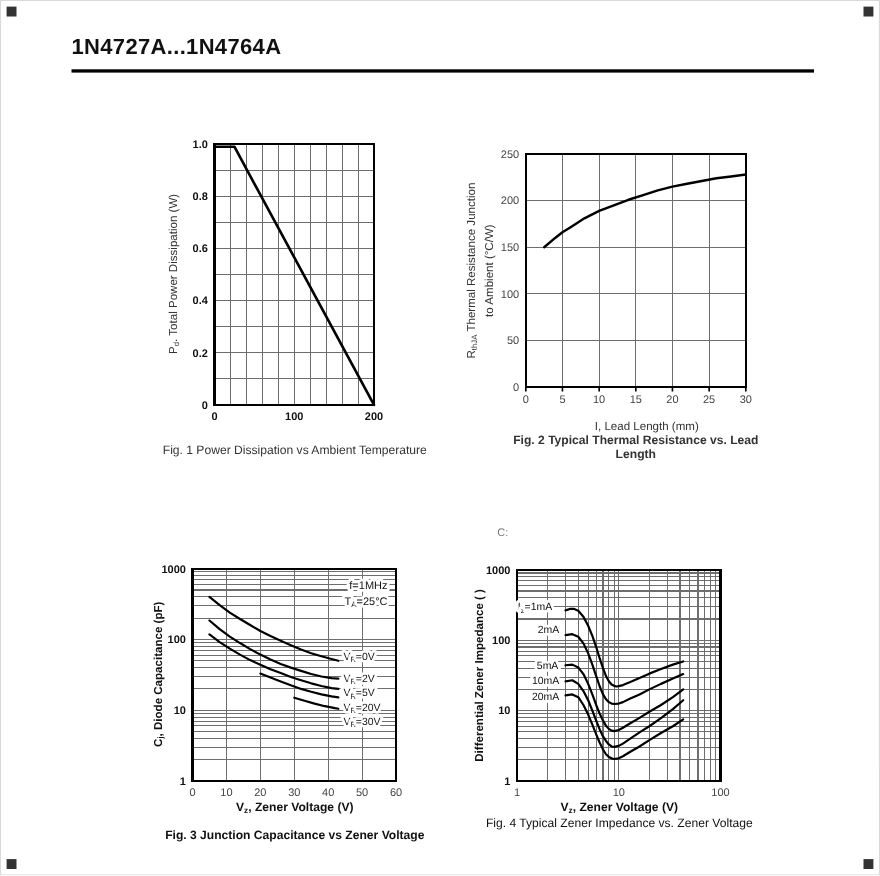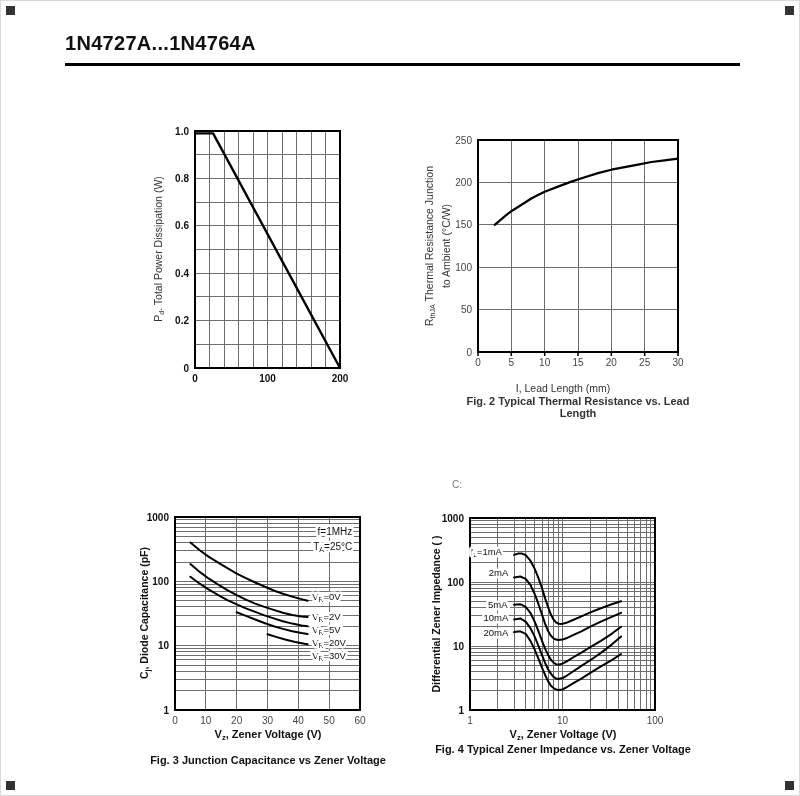--- a/index.html
+++ b/index.html
@@ -17,30 +17,30 @@
           white-space:pre-line;line-height:13px;}
   .xlabel,.caption{position:absolute;width:260px;text-align:center;font-size:10.5px;color:#333;}
   .caption{font-size:11px;}
   sub{font-size:.68em;vertical-align:-0.22em;}
   #fig1{left:130px;top:118px;width:278px;height:300px;}
   #fig1 .vlabel{left:-85px;top:123px;width:230px;height:16px;}
   #fig1 .xlabel{left:8px;top:272px;}
   #fig1 .caption{left:8px;top:286px;}
   #fig2{left:420px;top:118px;width:290px;height:300px;}
   #fig2 .vlabel{left:-113px;top:114px;width:260px;height:28px;}
-  #fig2 .xlabel{left:13px;top:264px;}
+  #fig2 .xlabel{left:38px;top:264px;}
   #fig2 .caption{left:28px;top:277px;font-weight:bold;}
   #fig3{left:120px;top:505px;width:288px;height:265px;}
   #fig3 .vlabel{left:-94px;top:100px;width:240px;height:16px;font-weight:bold;color:#111;}
   #fig3 .xlabel{left:18px;top:223px;font-weight:bold;color:#111;font-size:11px;}
   #fig3 .caption{left:18px;top:249px;font-weight:bold;color:#111;}
   #fig4{left:415px;top:475px;width:290px;height:292px;}
   #fig4 .vlabel{left:-102px;top:131px;width:250px;height:16px;font-weight:bold;color:#111;}
   #fig4 .xlabel{left:18px;top:253px;font-weight:bold;color:#111;font-size:11px;}
-  #fig4 .caption{left:18px;top:268px;font-weight:bold;color:#111;}
+  #fig4 .caption{left:18px;top:268px;font-weight:normal;color:#111;}
   .stray{position:absolute;left:452px;top:479px;font-size:10px;color:#777;}
 </style>
 </head>
 <body>
 
 <div class="page">
   <div class="corner tl"></div>
   <div class="corner tr"></div>
   <div class="corner bl"></div>
   <div class="corner br"></div>
@@ -57,20 +57,21 @@
         <text x="137.5" y="264" font-size="10" text-anchor="middle" fill="#111" font-family="Liberation Sans, DejaVu Sans, sans-serif" font-weight="bold"><tspan>100</tspan></text>
         <text x="210" y="264" font-size="10" text-anchor="middle" fill="#111" font-family="Liberation Sans, DejaVu Sans, sans-serif" font-weight="bold"><tspan>200</tspan></text>
         <text x="59" y="253.5" font-size="10" text-anchor="end" fill="#111" font-family="Liberation Sans, DejaVu Sans, sans-serif" font-weight="bold"><tspan>0</tspan></text>
         <text x="59" y="206.1" font-size="10" text-anchor="end" fill="#111" font-family="Liberation Sans, DejaVu Sans, sans-serif" font-weight="bold"><tspan>0.2</tspan></text>
         <text x="59" y="158.7" font-size="10" text-anchor="end" fill="#111" font-family="Liberation Sans, DejaVu Sans, sans-serif" font-weight="bold"><tspan>0.4</tspan></text>
         <text x="59" y="111.30000000000001" font-size="10" text-anchor="end" fill="#111" font-family="Liberation Sans, DejaVu Sans, sans-serif" font-weight="bold"><tspan>0.6</tspan></text>
         <text x="59" y="63.89999999999998" font-size="10" text-anchor="end" fill="#111" font-family="Liberation Sans, DejaVu Sans, sans-serif" font-weight="bold"><tspan>0.8</tspan></text>
         <text x="59" y="16.5" font-size="10" text-anchor="end" fill="#111" font-family="Liberation Sans, DejaVu Sans, sans-serif" font-weight="bold"><tspan>1.0</tspan></text>
       </svg>
     <div class="vlabel">P<sub>d</sub>. Total Power Dissipation (W)</div>
+    <figcaption class="caption">Fig. 1 Power Dissipation vs Ambient Temperature</figcaption>
   </figure>
 
   <figure class="fig" id="fig2">
     <svg width="290" height="300">
         <path d="M58.0 22V234M91.3 22V234M124.7 22V234M158.0 22V234M191.3 22V234M224.7 22V234M258.0 22V234M58 234.0H258M58 191.6H258M58 149.2H258M58 106.8H258M58 64.4H258M58 22.0H258" stroke="#6e6e6e" stroke-width="1" fill="none" shape-rendering="crispEdges"></path>
         <rect x="58" y="22" width="200" height="212" fill="none" stroke="#000" stroke-width="2" shape-rendering="crispEdges"></rect>
         <path d="M58.0 234v4M91.3 234v4M124.7 234v4M158.0 234v4M191.3 234v4M224.7 234v4M258.0 234v4" stroke="#000" stroke-width="1.5" fill="none"></path>
         <path d="M74.7 106.8L84.7 98.3L91.3 93.2L98.0 89.0L104.7 84.8L111.3 80.5L118.0 77.1L124.7 73.7L138.0 68.6L151.3 63.6L164.7 59.3L178.0 55.1L191.3 51.7L204.7 49.1L218.0 46.6L231.3 44.0L244.7 42.4L258.0 40.7" stroke="#000" stroke-width="2.2" fill="none" stroke-linejoin="round" stroke-linecap="round"></path>
         <text x="58" y="248" font-size="10" text-anchor="middle" fill="#444" font-family="Liberation Sans, DejaVu Sans, sans-serif"><tspan>0</tspan></text>
         <text x="91.33333333333333" y="248" font-size="10" text-anchor="middle" fill="#444" font-family="Liberation Sans, DejaVu Sans, sans-serif"><tspan>5</tspan></text>

